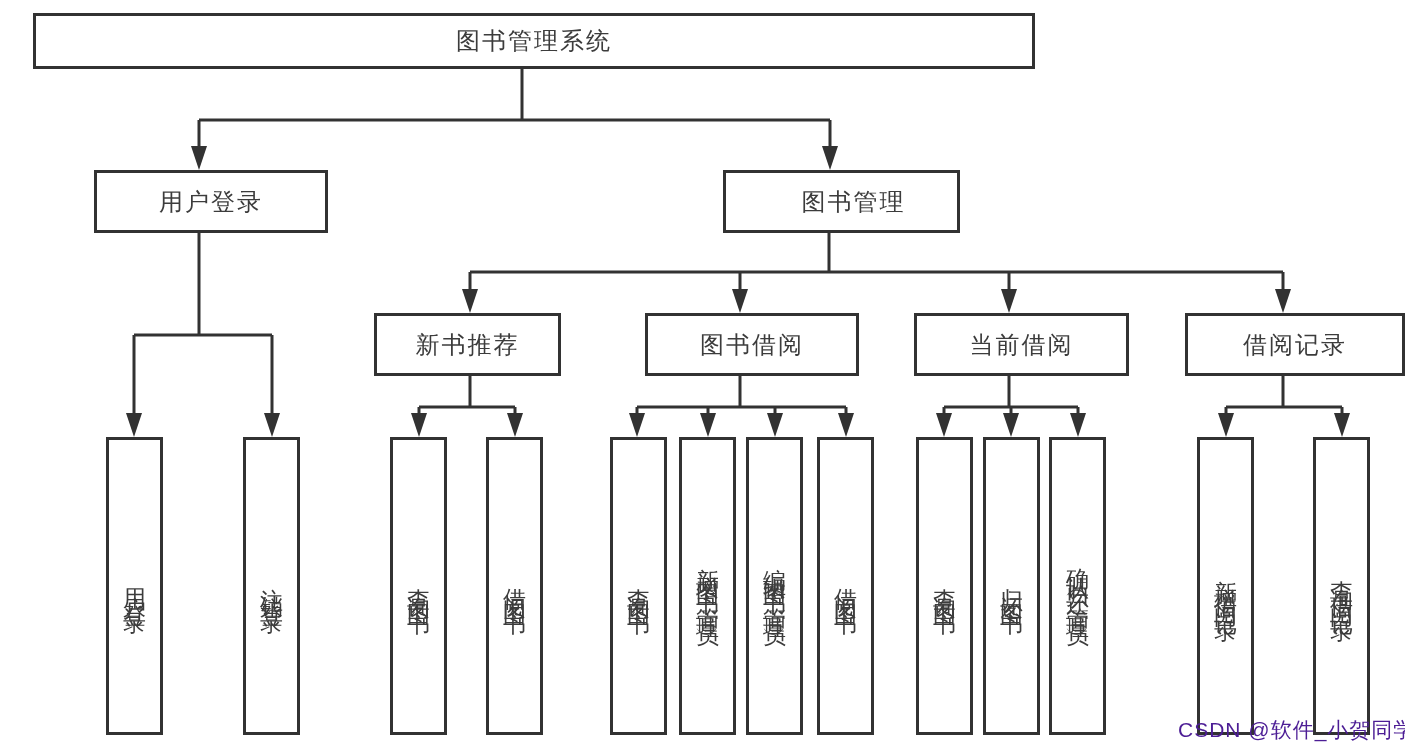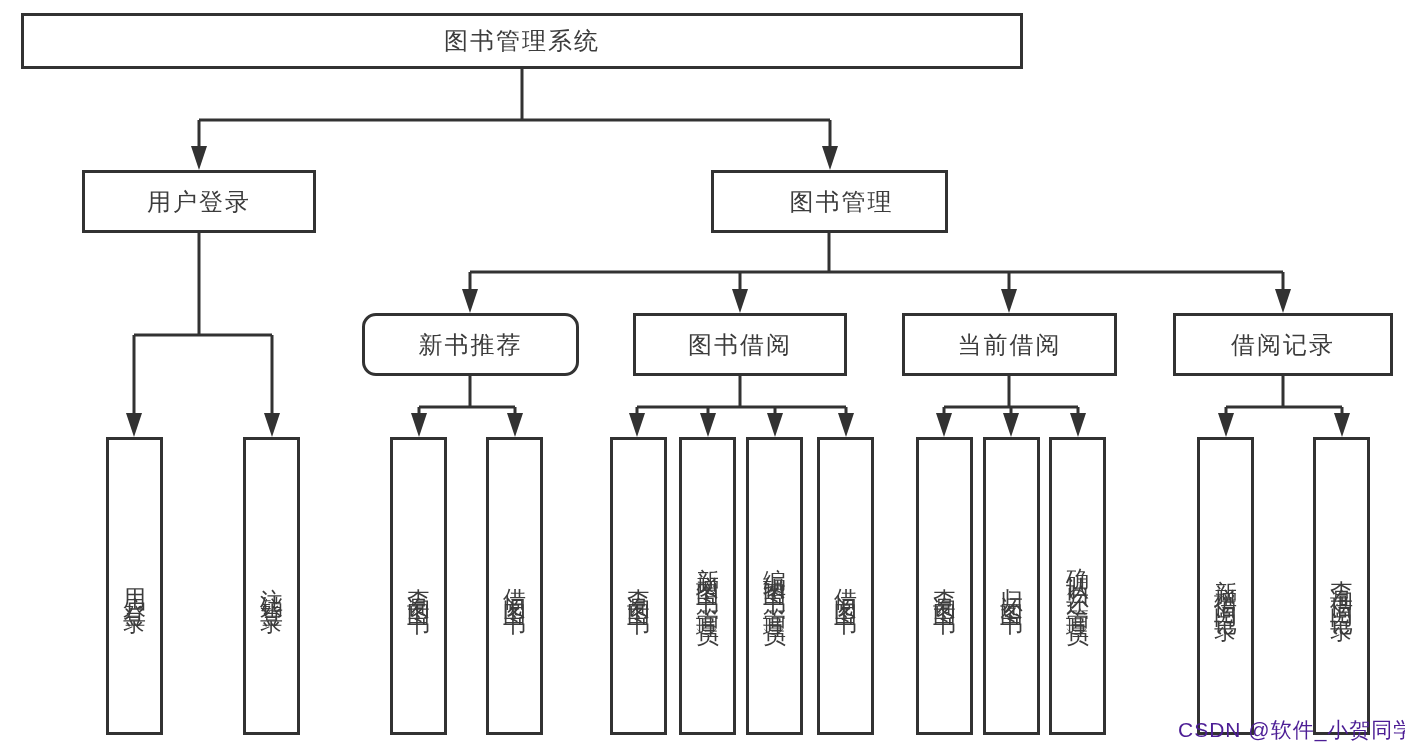--- a/index.html
+++ b/index.html
@@ -7,30 +7,30 @@
     position:relative; width:1405px; height:747px; background:#ffffff;
     font-family:"Liberation Sans", sans-serif; overflow:hidden;
   }
   svg.wires { position:absolute; left:0; top:0; }
   .box {
     position:absolute; box-sizing:border-box; background:#ffffff;
     border:3px solid #323232; color:#3c3c3c;
     display:flex; align-items:center; justify-content:center;
     text-align:center;
   }
-  .h { font-size:24px; letter-spacing:2px; white-space:nowrap; }
+  .h { font-size:24px; letter-spacing:2px; white-space:nowrap;margin-left:12px; }
   .v {
     writing-mode:vertical-rl; text-orientation:upright;
     font-size:23px; letter-spacing:8px; line-height:1;
   }
   
   .n-root   { left:21px;  top:13px;  width:1002px; height:56px; }
   .n-login2 { left:82px;  top:170px; width:234px;  height:63px; }
   .n-mgmt   { left:711px; top:170px; width:237px;  height:63px;padding-left:24px; }
-  .n-nb     { left:362px; top:313px; width:217px;  height:63px;border-radius:14px; }
+  .n-nb     { left:362px; top:313px; width:187px;  height:63px; }
   .n-bb     { left:633px; top:313px; width:214px;  height:63px; }
   .n-cb     { left:902px; top:313px; width:215px;  height:63px; }
   .n-br     { left:1173px;top:313px; width:220px;  height:63px; }
   .col { top:437px; width:57px; height:298px; }
   .c-g1a { left:106px; }  .c-g1b { left:243px; }
   .c-g2a { left:390px; }  .c-g2b { left:486px; }
   .c-g3a { left:610px; }  .c-g3b { left:679px; }  .c-g3c { left:746px; }  .c-g3d { left:817px; }
   .c-g4a { left:916px; }  .c-g4b { left:983px; }  .c-g4c { left:1049px; }
   .c-g5a { left:1197px; } .c-g5b { left:1313px; }
   .watermark {

